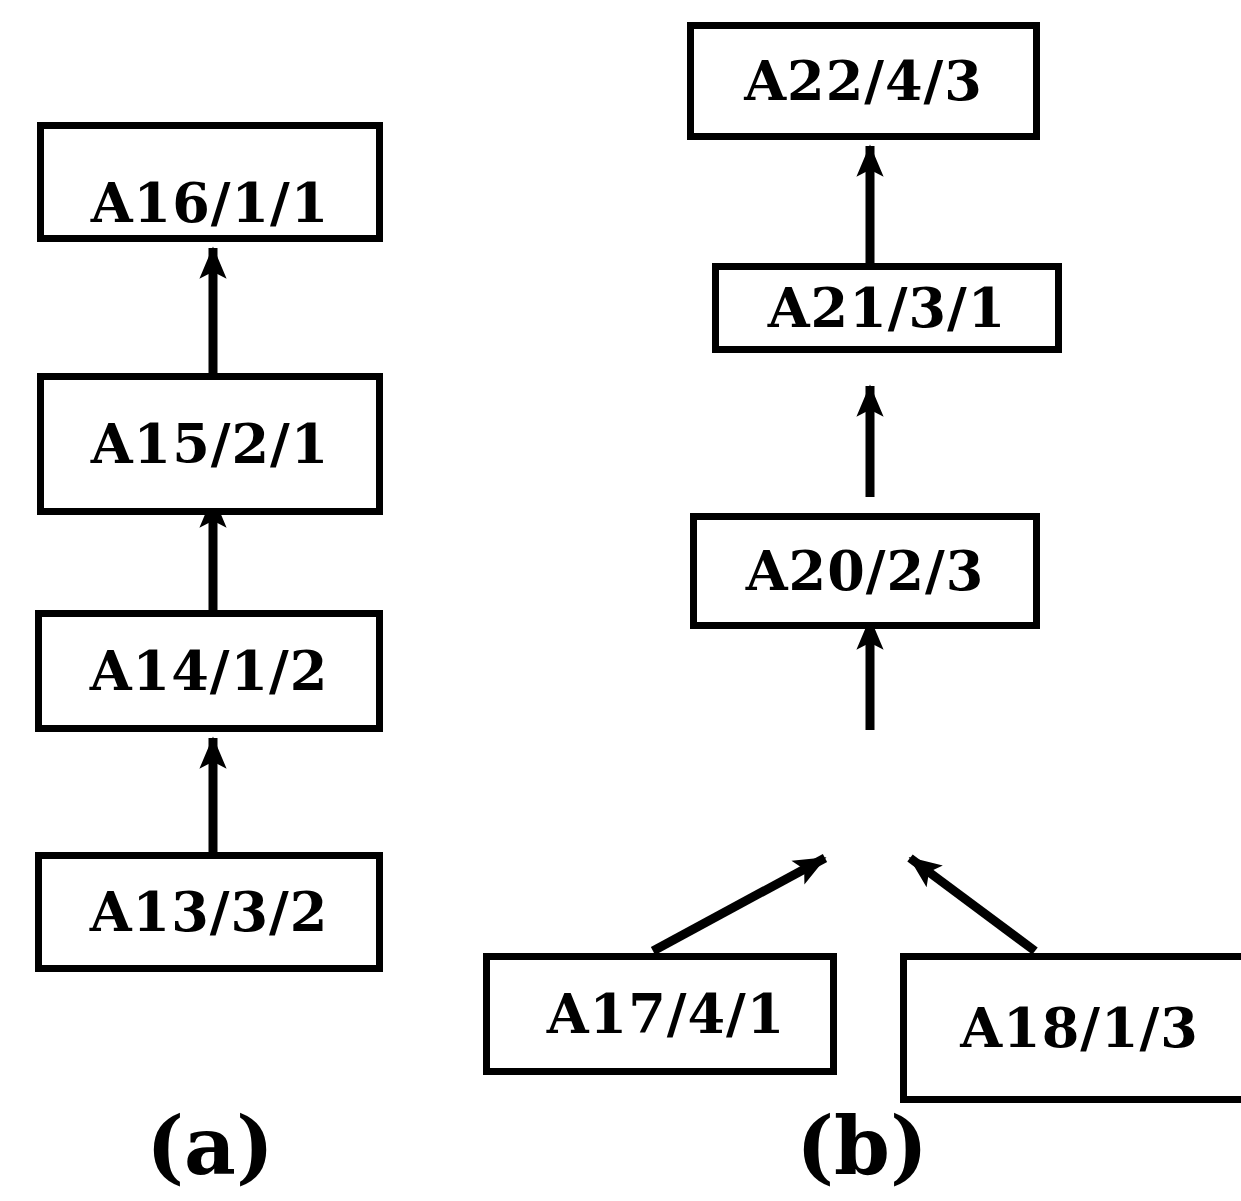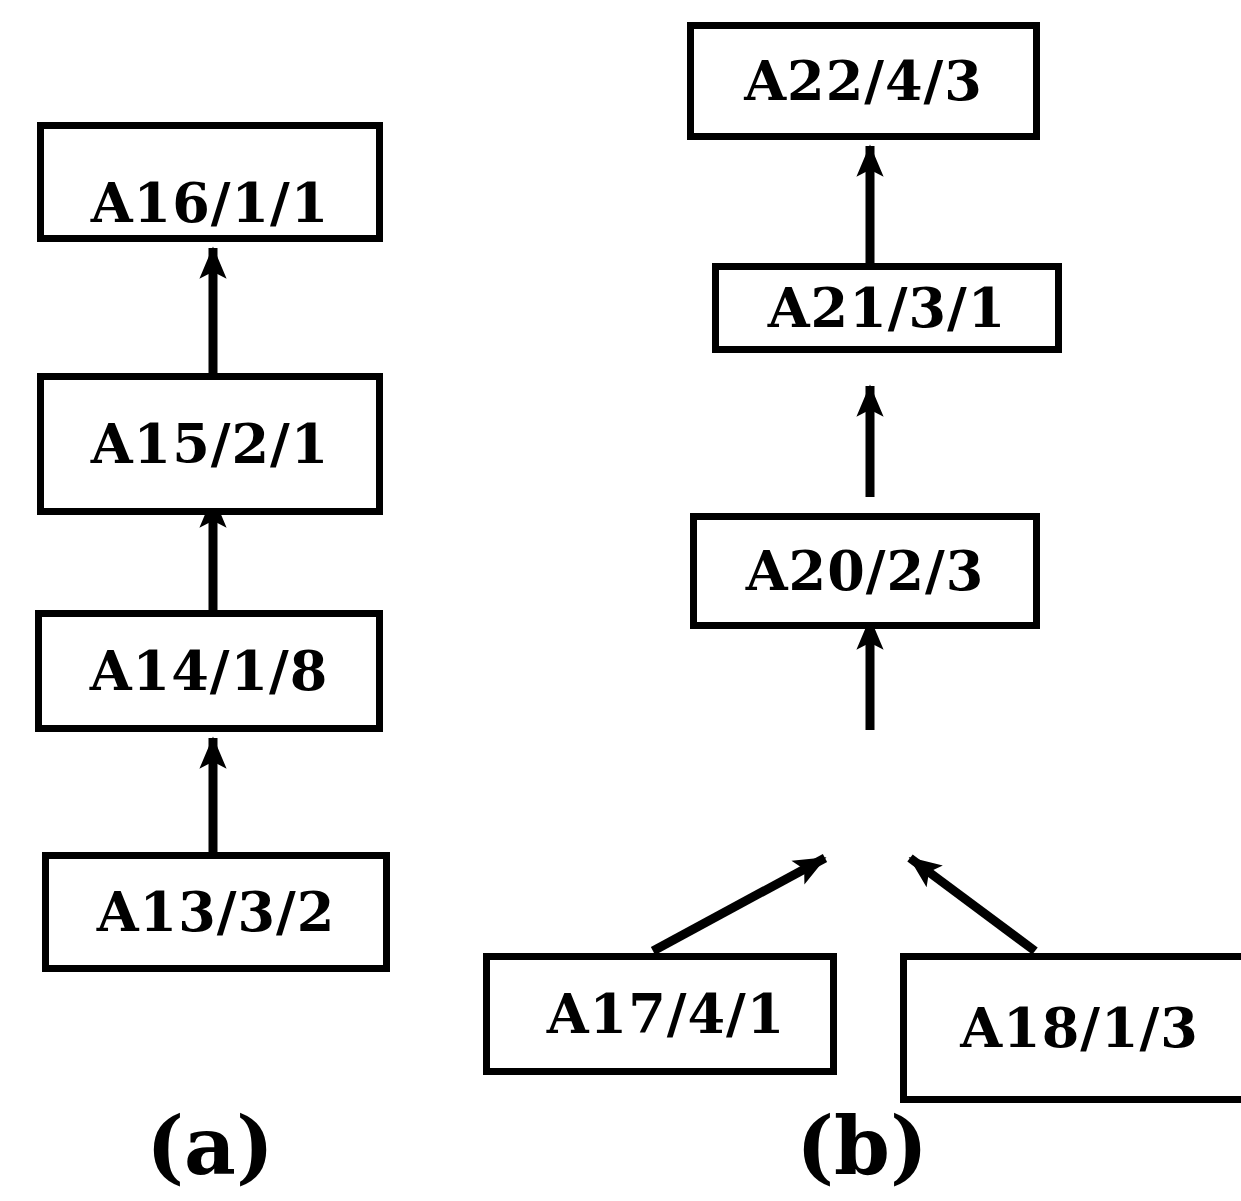--- a/index.html
+++ b/index.html
@@ -77,23 +77,23 @@
     <line class="edge" x1="1035" y1="951" x2="910" y2="858" marker-end="url(#arrowhead)" stroke="#000000"></line>
   </svg>
 
   <div class="node" style="left:37px; top:122px; width:346px; height:120px;align-items:flex-end;">
     <span class="node-label">A16/1/1</span>
   </div>
   <div class="node" style="left:37px; top:373px; width:346px; height:142px;">
     <span class="node-label">A15/2/1</span>
   </div>
   <div class="node" style="left:35px; top:610px; width:348px; height:122px;">
-    <span class="node-label">A14/1/8</span>
+    <span class="node-label">A14/1/2</span>
   </div>
-  <div class="node" style="left:35px; top:852px; width:348px; height:120px;margin-left:7px;">
+  <div class="node" style="left:35px; top:852px; width:348px; height:120px;">
     <span class="node-label">A13/3/2</span>
   </div>
 
   <div class="node" style="left:687px; top:22px; width:353px; height:118px;">
     <span class="node-label">A22/4/3</span>
   </div>
   <div class="node" style="left:690px; top:263px; width:350px; height:90px;margin-left:22px;">
     <span class="node-label">A21/3/1</span>
   </div>
   <div class="node" style="left:690px; top:497px; width:350px; height:116px;margin-top:16px;">

